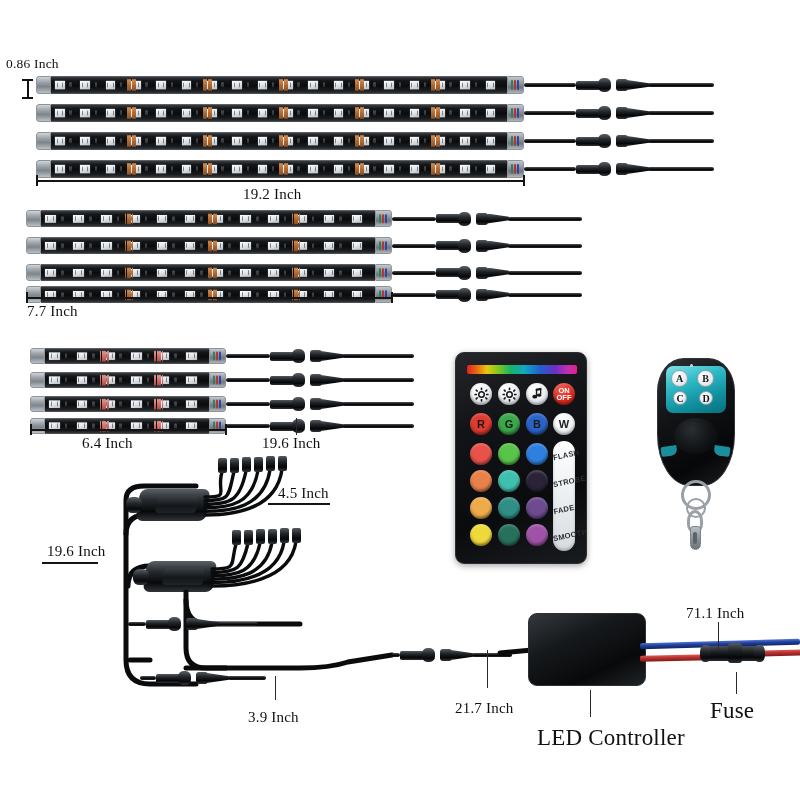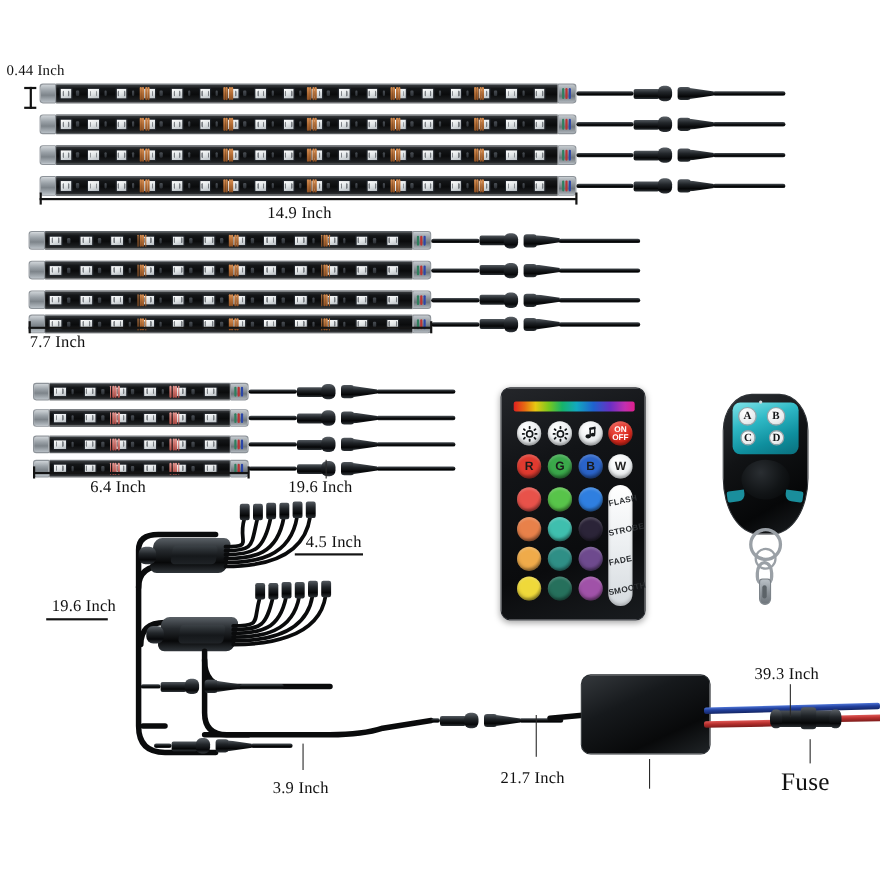--- a/index.html
+++ b/index.html
@@ -206,21 +206,21 @@
   .dim-tick { position: absolute; width: 1.5px; background: #141414; }
   .leader { position: absolute; width: 1px; background: #2a2a2a; }
   .underline { position: absolute; height: 1.5px; background: #141414; }
   svg.lead { position: absolute; overflow: visible; }
 </style>
 </head>
 <body>
 
 <div id="stage">
 
-  <div class="lbl lbl-sm" style="left:6px; top:56px;">0.44 Inch</div>
+  <div class="lbl lbl-sm" style="left:6px; top:56px;">0.86 Inch</div>
   <div style="position:absolute; left:22px; top:79px; width:11px; height:20px;">
     <div style="position:absolute;left:0;top:0;width:11px;height:2px;background:#111;"></div>
     <div style="position:absolute;left:4.5px;top:0;width:2px;height:20px;background:#111;"></div>
     <div style="position:absolute;left:0;top:18px;width:11px;height:2px;background:#111;"></div>
   </div>
 
   <div id="group-long">
       <div class="strip" style="left: 36px; top: 76px; width: 488px; height: 18px;">
         <div class="cap"></div>
         <div class="pcb">
@@ -503,21 +503,21 @@
       <div class="barrel-m" style="left: 576px; top: 164.5px; width: 26px; height: 9px; border-radius: 2px 5px 5px 2px;"></div>
       <div class="bulge" style="left: 598px; top: 162px; width: 13px; height: 14px;"></div>
       <div class="barrel-f" style="left: 616px; top: 163px; width: 12px; height: 12px; border-radius: 3px;"></div>
       <div class="taper" style="left: 627px; top: 164px; width: 22px; height: 10px; clip-path: polygon(0px 0px, 100% 32%, 100% 68%, 0px 100%); border-radius: 1px;"></div>
       <div class="cable" style="left: 648px; top: 167px; width: 66px; height: 4px;"></div>
     </div>
 
   <div class="dim-h" style="left:36px; top:180px; width:488px;"></div>
   <div class="dim-tick" style="left:36px; top:175px; height:11px;"></div>
   <div class="dim-tick" style="left:523px; top:175px; height:11px;"></div>
-  <div class="lbl lbl-md" style="left:243px; top:186px;">14.9 Inch</div>
+  <div class="lbl lbl-md" style="left:243px; top:186px;">19.2 Inch</div>
 
   <div id="group-mid">
       <div class="strip" style="left: 26px; top: 210px; width: 366px; height: 17px;">
         <div class="cap"></div>
         <div class="pcb">
           <div class="led" style="left: 3.34px; width: 12.8033px; height: 10.2px;"></div>
           <div class="res dk" style="left: 20.04px; width: 2.78333px; height: 5.1px;"></div>
           <div class="led" style="left: 31.1733px; width: 12.8033px; height: 10.2px;"></div>
           <div class="res dk" style="left: 47.8733px; width: 2.78333px; height: 5.1px;"></div>
           <div class="led" style="left: 59.0067px; width: 12.8033px; height: 10.2px;"></div>
@@ -1100,30 +1100,31 @@
   <div class="underline" style="left:42px; top:562px; width:56px;"></div>
 
   <div class="leader" style="left:275px; top:676px; height:24px;"></div>
   <div class="lbl lbl-md" style="left:248px; top:709px;">3.9 Inch</div>
 
   <div class="leader" style="left:487px; top:650px; height:38px;"></div>
   <div class="lbl lbl-md" style="left:455px; top:700px;">21.7 Inch</div>
 
   <div id="ctrl-box" style="left:528px; top:613px; width:118px; height:73px;"></div>
   <div class="leader" style="left:590px; top:690px; height:27px;"></div>
+  <div class="lbl lbl-lg" style="left:537px; top:725px;">LED Controller</div>
 
   <div id="power">
       <div class="wire-blue" style="left: 640px; top: 641px; width: 160px; height: 6px; transform: rotate(-1.6deg);"></div>
       <div class="wire-red" style="left: 640px; top: 655px; width: 70px; height: 6px; transform: rotate(-1.2deg);"></div>
       <div class="wire-red" style="left: 760px; top: 650px; width: 42px; height: 6px; transform: rotate(-1.2deg);"></div>
       <div id="fuse-body" style="left: 702px; top: 646px; width: 62px; height: 15px;"></div>
       <div class="bulge" style="left: 700px; top: 645px; width: 11px; height: 17px;"></div>
       <div class="bulge" style="left: 754px; top: 645px; width: 11px; height: 17px;"></div>
       <div class="barrel-m" style="left: 728px; top: 643px; width: 14px; height: 20px; border-radius: 3px;"></div>
     </div>
 
   <div class="leader" style="left:718px; top:622px; height:30px;"></div>
-  <div class="lbl lbl-md" style="left:686px; top:605px;">39.3 Inch</div>
+  <div class="lbl lbl-md" style="left:686px; top:605px;">71.1 Inch</div>
 
   <div class="leader" style="left:736px; top:672px; height:22px;"></div>
   <div class="lbl lbl-lg" style="left:710px; top:698px;">Fuse</div>
 
 </div>
 
 </body></html>

